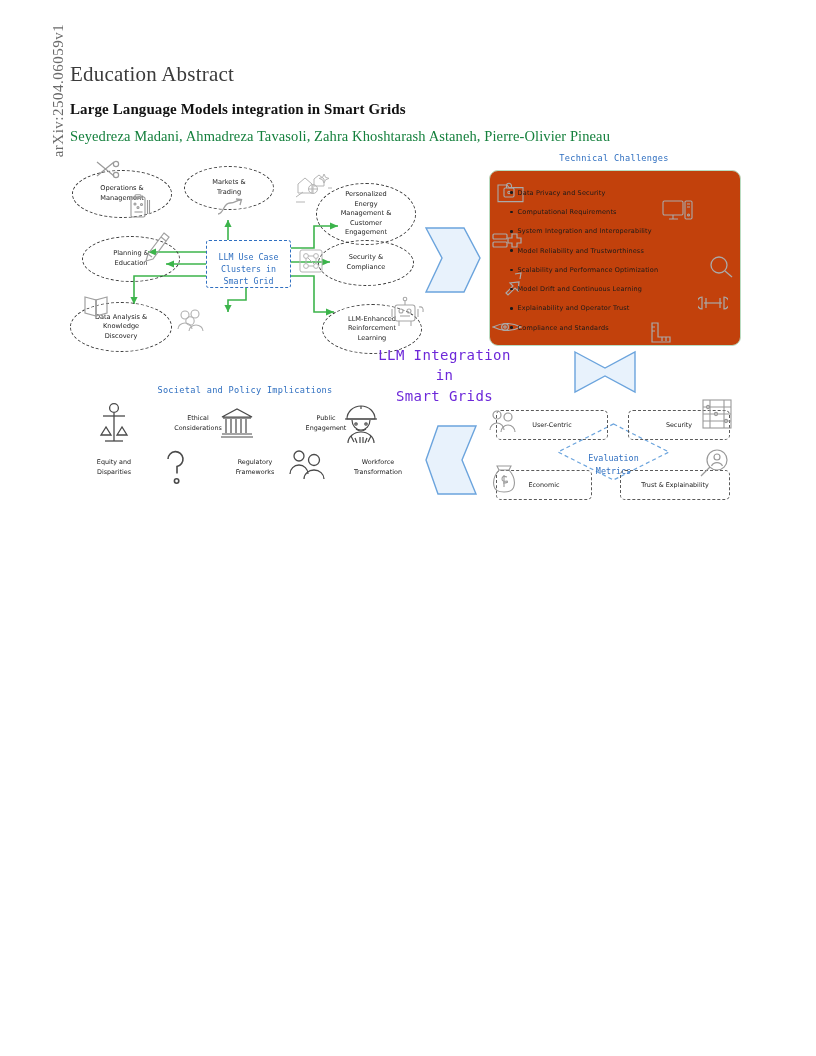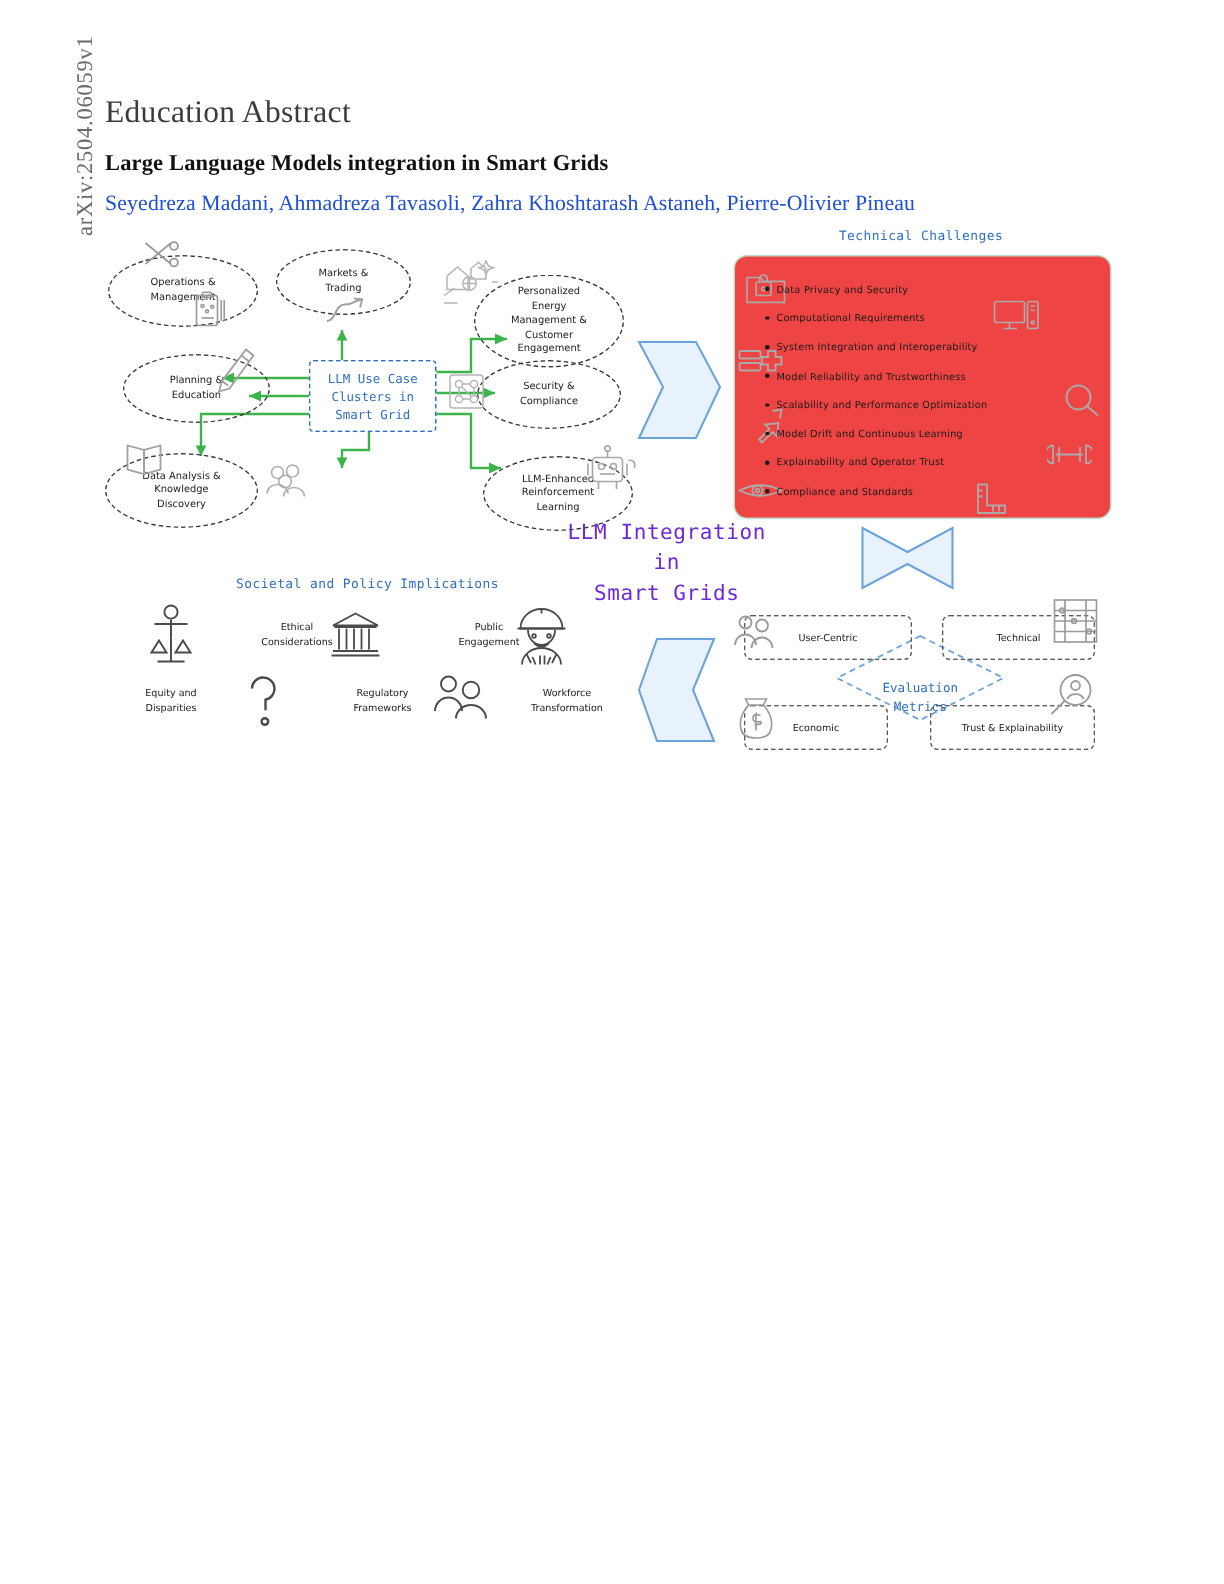--- a/index.html
+++ b/index.html
@@ -25,54 +25,54 @@
     font-family:"Liberation Serif", serif;font-size:21px;color:#3b3b3b;
     font-weight:400;letter-spacing:.2px;
   }
   #paper-title{
     position:absolute;left:70px;top:101px;
     font-family:"Liberation Serif", serif;font-size:15px;color:#111;
     font-weight:bold;letter-spacing:.1px;
   }
   #authors{
     position:absolute;left:70px;top:128px;
-    font-family:"Liberation Serif", serif;font-size:14.5px;color:#1d4ed8;
+    font-family:"Liberation Serif", serif;font-size:14.5px;color:#15803d;
     letter-spacing:.1px;white-space:nowrap;
   }
 
   
   #cluster-diagram{position:absolute;left:66px;top:164px;width:370px;height:195px;}
   .ellipse{
     position:absolute;border:1.3px dashed #3a3a3a;border-radius:50%;
     display:flex;align-items:center;justify-content:center;text-align:center;
     font-family:"DejaVu Sans", sans-serif;font-size:6.6px;color:#1c1c1c;
     line-height:1.45;box-sizing:border-box;padding:3px 6px;background:transparent;
   }
   #llm-core{
     position:absolute;left:140px;top:76px;width:85px;height:48px;
     border:1.4px dashed #2f6fc0;border-radius:3px;
-    display:flex;align-items:center;justify-content:center;text-align:center;
+    display:flex;align-items:flex-end;justify-content:center;text-align:center;
     font-family:"DejaVu Sans Mono", monospace;font-size:8.3px;color:#2f6fc0;
     line-height:1.45;box-sizing:border-box;
   }
   .garrow{position:absolute;}
 
   
   .ico{position:absolute;color:#8b8b8b;}
   .ico svg{display:block;}
 
   
   #tc-heading{
     position:absolute;left:489px;top:153px;width:250px;text-align:center;
     font-family:"DejaVu Sans Mono", monospace;font-size:8.6px;color:#2f6fc0;
     letter-spacing:.3px;
   }
   #tc-panel{
     position:absolute;left:489px;top:170px;width:250px;height:174px;
-    border:1.2px solid #b9dcc2;border-radius:9px;background:#ef4444;
+    border:1.2px solid #b9dcc2;border-radius:9px;background:#c2410c;
   }
   #tc-list{position:absolute;left:20px;top:12px;width:215px;}
   .tc-item{
     display:flex;align-items:center;height:19.3px;
     font-family:"DejaVu Sans", sans-serif;font-size:6.5px;color:#1a1a1a;
     letter-spacing:.15px;white-space:nowrap;
   }
   .tc-bullet{
     width:2.6px;height:2.6px;border-radius:50%;background:#1a1a1a;
     margin-right:5px;flex:0 0 auto;
@@ -452,21 +452,21 @@
     </svg>
     <div id="eval-diamond-label">
       <div>Evaluation</div>
       <div>Metrics</div>
     </div>
 
     <div class="eval-box" style="left:8px;top:10px;width:112px;height:30px;">
       <span>User-Centric</span>
     </div>
     <div class="eval-box" style="left:140px;top:10px;width:102px;height:30px;">
-      <span>Technical</span>
+      <span>Security</span>
     </div>
     <div class="eval-box" style="left:8px;top:70px;width:96px;height:30px;">
       <span>Economic</span>
     </div>
     <div class="eval-box" style="left:132px;top:70px;width:110px;height:30px;">
       <span>Trust &amp; Explainability</span>
     </div>
 
     <div class="ico" style="left:0px;top:8px;">
       <svg width="30" height="26" viewBox="0 0 30 26" fill="none" stroke="#9a9a9a" stroke-width="1.2">

